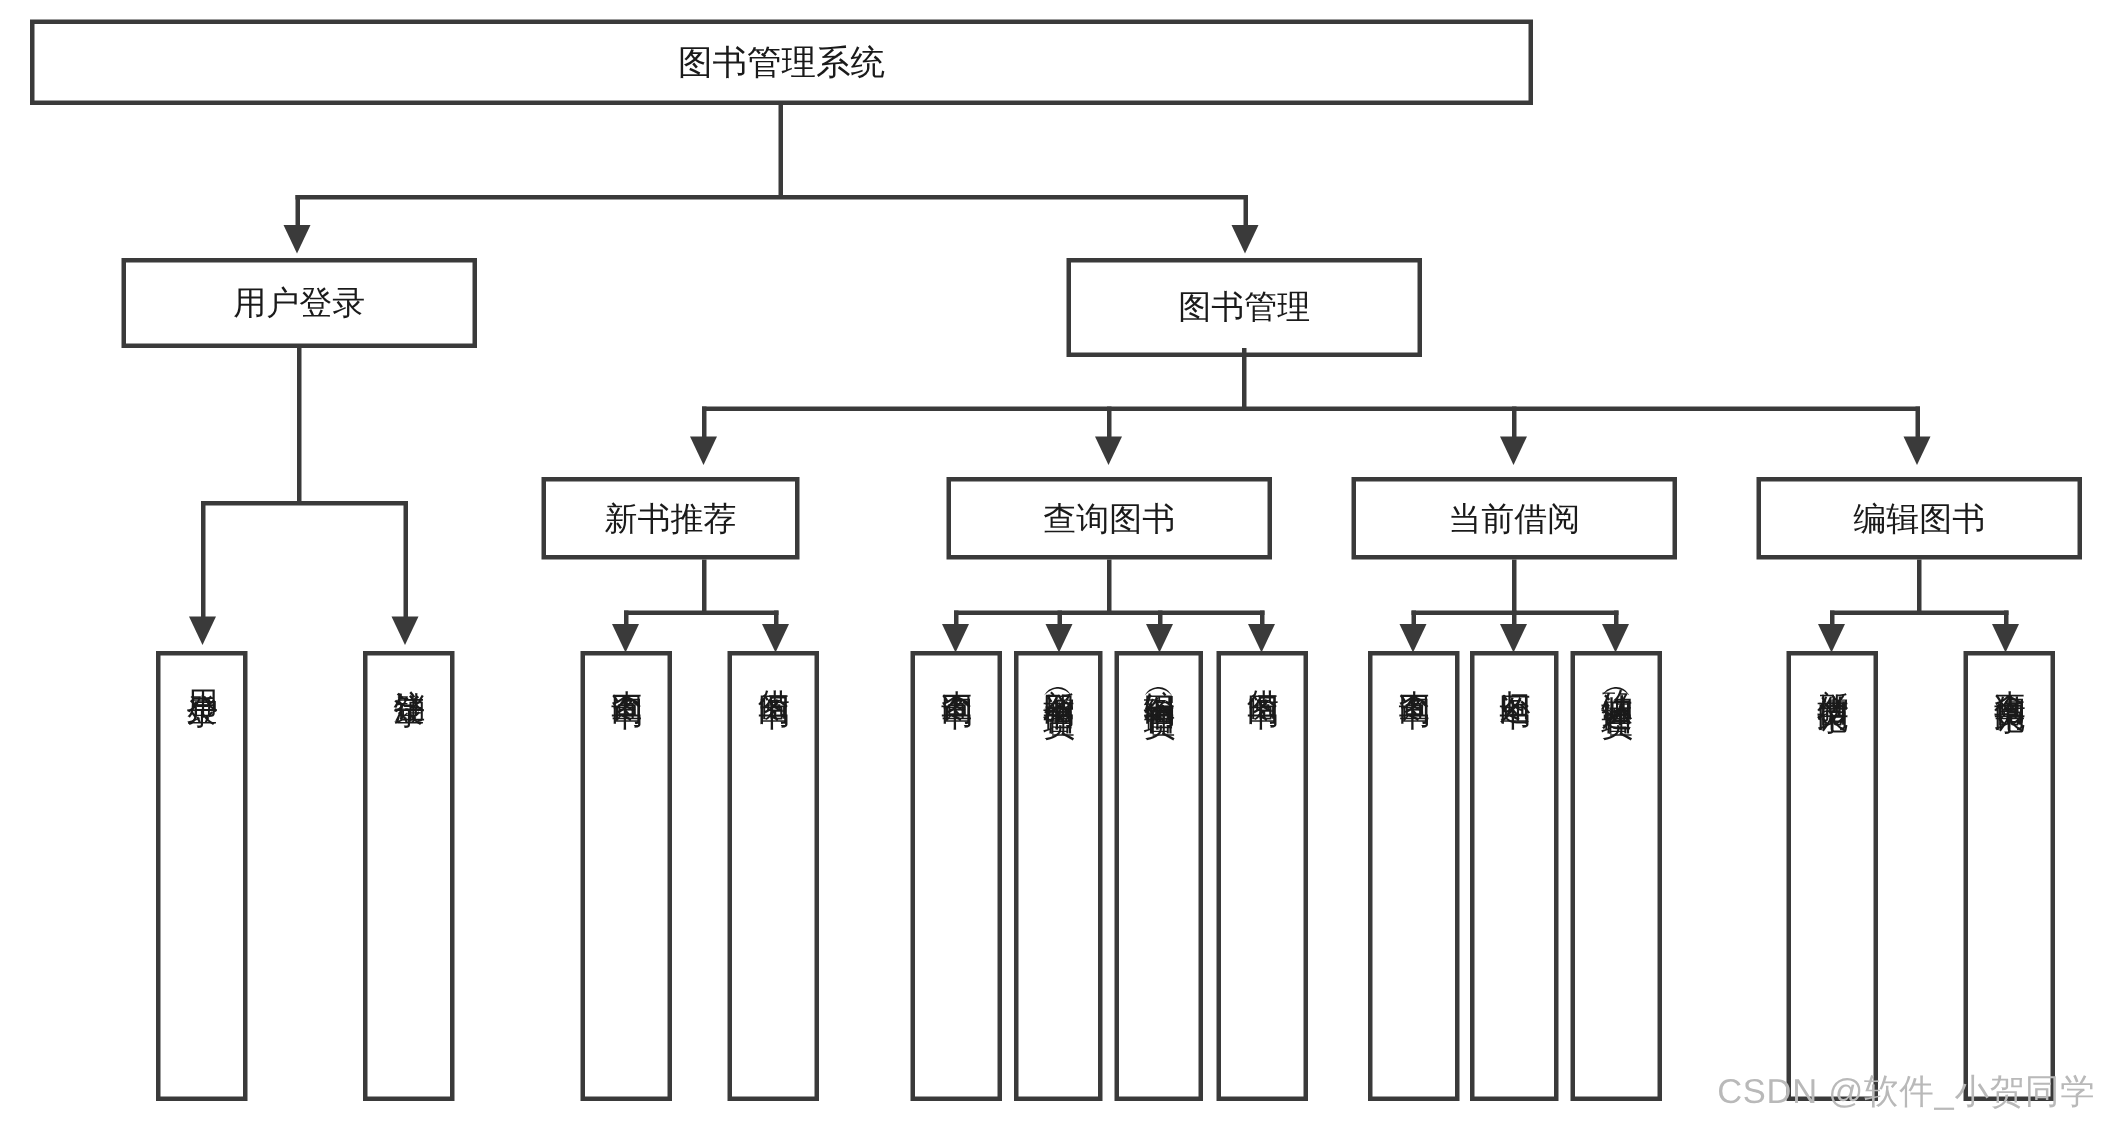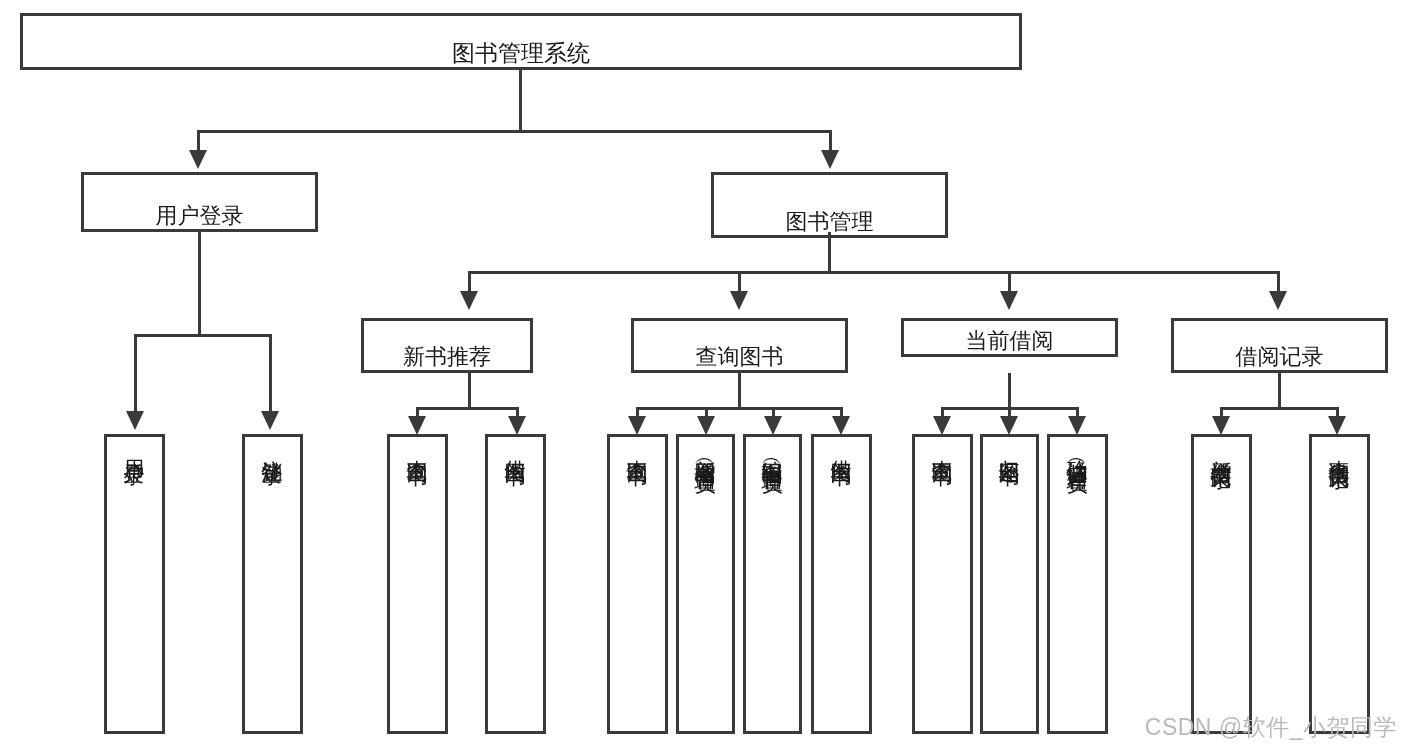--- a/index.html
+++ b/index.html
@@ -14,21 +14,21 @@
     background:#ffffff;
     overflow:hidden;
   }
   
   .node{
     position:absolute;
     box-sizing:border-box;
     border:3px solid #3a3a3a;
     background:#ffffff;
     display:flex;
-    align-items:flex-end;
+    align-items:center;
     justify-content:center;
     color:#1a1a1a;
     line-height:1.18;
     text-align:center;
   }
   .node.lvl0{font-size:23px;}
   .node.lvl1{font-size:22px;}
   .node.lvl2{font-size:22px;}
   
   .node.vert{
@@ -111,25 +111,25 @@
   <div class="arrow" style="left:1000px;top:291px;"></div>
   <div class="vline" style="left:1277px;top:271px;width:3px;height:22px;"></div>
   <div class="arrow" style="left:1269px;top:291px;"></div>
 
   <div class="node lvl2" style="left:361px;top:318px;width:172px;height:55px;">
     <span>新书推荐</span>
   </div>
   <div class="node lvl2" style="left:631px;top:318px;width:217px;height:55px;">
     <span>查询图书</span>
   </div>
-  <div class="node lvl2" style="left:901px;top:318px;width:217px;height:39px;font-family:Liberation Serif, serif;">
+  <div class="node lvl2" style="left:901px;top:318px;width:217px;height:55px;font-family:Liberation Serif, serif;">
     <span>当前借阅</span>
   </div>
   <div class="node lvl2" style="left:1171px;top:318px;width:217px;height:55px;">
-    <span>借阅记录</span>
+    <span>编辑图书</span>
   </div>
 
   <div class="vline" style="left:468px;top:373px;width:3px;height:37px;"></div>
   <div class="hline" style="left:416px;top:407px;width:103px;height:3px;"></div>
   <div class="vline" style="left:416px;top:407px;width:3px;height:12px;"></div>
   <div class="arrow" style="left:408px;top:416px;"></div>
   <div class="vline" style="left:516px;top:407px;width:3px;height:12px;"></div>
   <div class="arrow" style="left:508px;top:416px;"></div>
 
   <div class="vline" style="left:738px;top:373px;width:3px;height:37px;"></div>

